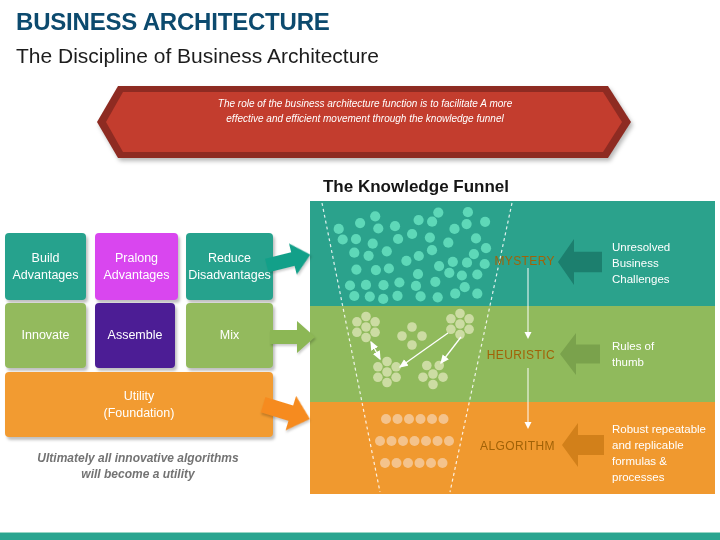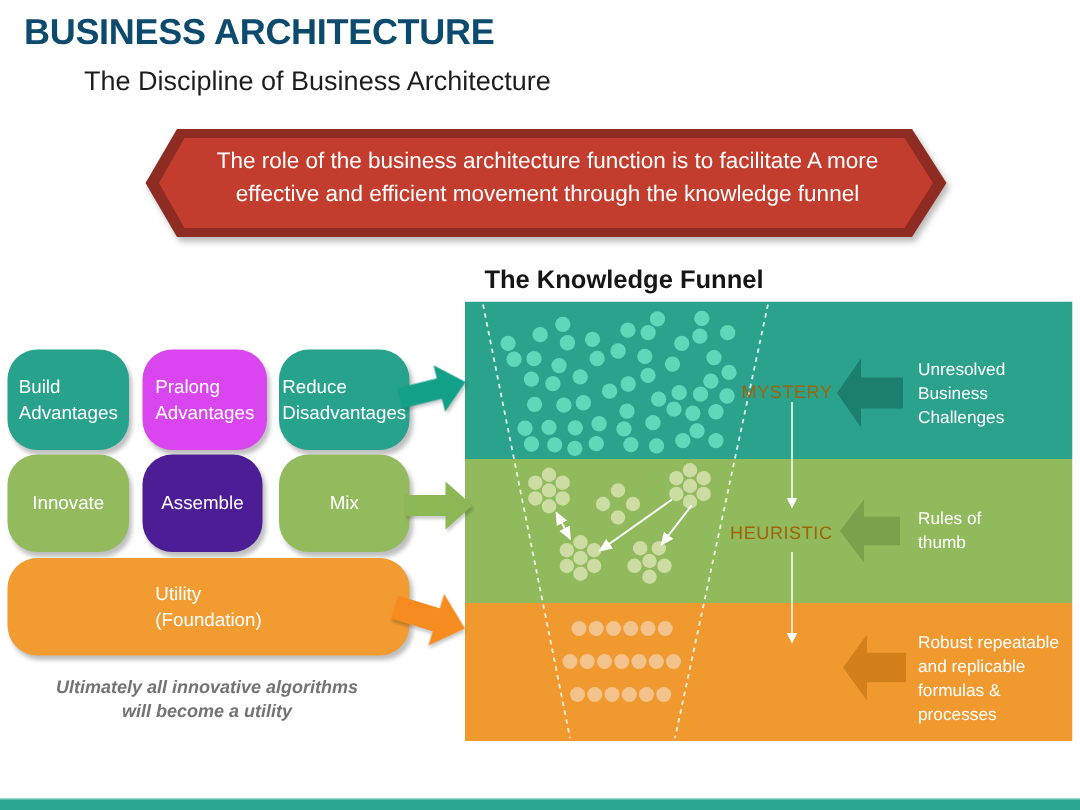--- a/index.html
+++ b/index.html
@@ -1,36 +1,36 @@
 <!DOCTYPE html>
 <html><head>
 <meta charset="utf-8">
 <style>
   html,body{margin:0;padding:0;background:#fff;}
   .stage{position:relative;width:720px;height:540px;background:#fff;overflow:hidden;
          font-family:"Liberation Sans",sans-serif;}
   .abs{position:absolute;}
 
   .page-title{left:16px;top:8px;font-size:24px;font-weight:bold;color:#0c4a6e;letter-spacing:-0.2px;}
-  .page-subtitle{left:16px;top:44px;font-size:18px;color:#1d1d1d;margin-left:40px;}
+  .page-subtitle{left:16px;top:44px;font-size:21px;color:#1d1d1d;}
 
   .banner-svg{left:88px;top:82px;filter:drop-shadow(2px 3px 2px rgba(0,0,0,0.28));}
-  .banner-text{left:140px;top:97px;width:450px;text-align:center;color:#fff;font-size:15px;
-               line-height:1.45;white-space:pre-line;}
+  .banner-text{left:140px;top:97px;width:450px;text-align:center;color:#fff;font-size:10px;
+               line-height:1.45;white-space:pre-line;font-style:italic;}
 
   .funnel-title{left:310px;top:177px;width:212px;text-align:center;font-size:17px;font-weight:bold;color:#161616;}
   .funnel{left:310px;top:201px;width:405px;height:293px;}
   .funnel svg{position:absolute;left:0;top:0;}
   .stage-label{position:absolute;right:160px;width:120px;text-align:right;color:#a16207;
                font-size:12px;letter-spacing:0.4px;}
   .stage-ann{position:absolute;left:302px;width:100px;color:#fff;font-size:11.5px;
              line-height:1.4;white-space:pre-line;}
 
-  .mbox{position:absolute;border-radius:20px;display:flex;align-items:center;justify-content:center;
-        color:#fff;font-size:12.5px;text-align:left;line-height:1.35;white-space:pre-line;
+  .mbox{position:absolute;border-radius:4px;display:flex;align-items:center;justify-content:center;
+        color:#fff;font-size:12.5px;text-align:center;line-height:1.35;white-space:pre-line;
         box-shadow:2px 3px 3px rgba(0,0,0,0.25);}
   .larrow{position:absolute;filter:drop-shadow(1px 2px 1px rgba(0,0,0,0.2));}
 
   .caption{left:18px;top:450px;width:240px;text-align:center;font-size:12px;font-weight:bold;
            font-style:italic;color:#737373;line-height:1.35;white-space:pre-line;}
 
   .footer-bar{left:0;right:0;bottom:0;height:7px;border-top:1px solid #98d6c5;}
 </style>
 </head>
 <body>
@@ -171,20 +171,21 @@
         <line x1="218" y1="67" x2="218" y2="131" stroke="rgba(255,255,255,0.9)" stroke-width="1.1"></line>
         <polygon points="214.5,131 221.5,131 218,138" fill="#fff"></polygon>
         <line x1="218" y1="167" x2="218" y2="221" stroke="rgba(255,255,255,0.9)" stroke-width="1.1"></line>
         <polygon points="214.5,221 221.5,221 218,228" fill="#fff"></polygon>
         <polygon points="248,61 264,38 264,50.65 292,50.65 292,71.35 264,71.35 264,84" fill="#1c7f6e"></polygon>
         <polygon points="250,153 266,132 266,143.55 290,143.55 290,162.45 266,162.45 266,174" fill="#7aa24c"></polygon>
         <polygon points="252,244 268,222 268,234.1 294,234.1 294,253.9 268,253.9 268,266" fill="#d2801a"></polygon>
       </svg>
     <div class="stage-label" style="top:53px">MYSTERY</div>
     <div class="stage-label" style="top:147px">HEURISTIC</div>
+    <div class="stage-label" style="top:238px">ALGORITHM</div>
     <div class="stage-ann" style="top:38px">Unresolved
 Business
 Challenges</div>
     <div class="stage-ann" style="top:137px">Rules of
 thumb</div>
     <div class="stage-ann" style="top:220px">Robust repeatable
 and replicable
 formulas &amp; processes</div>
   </div>
 

